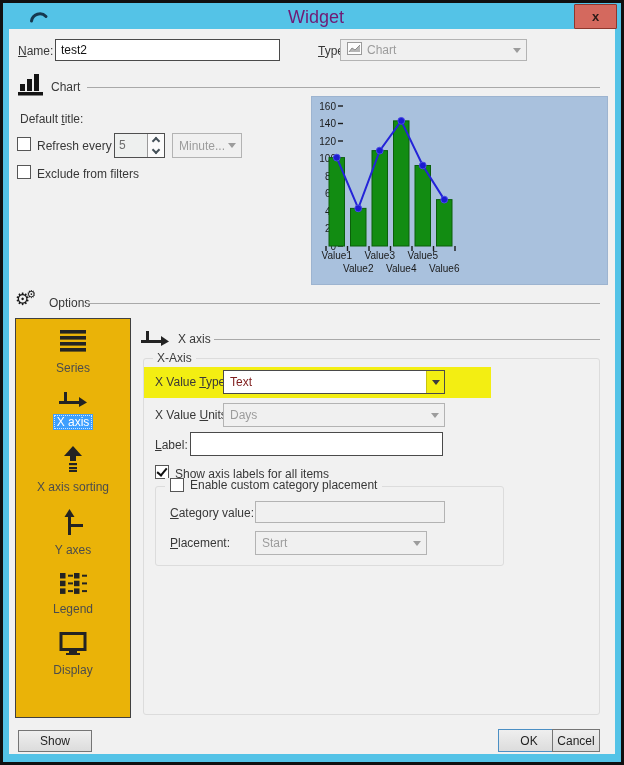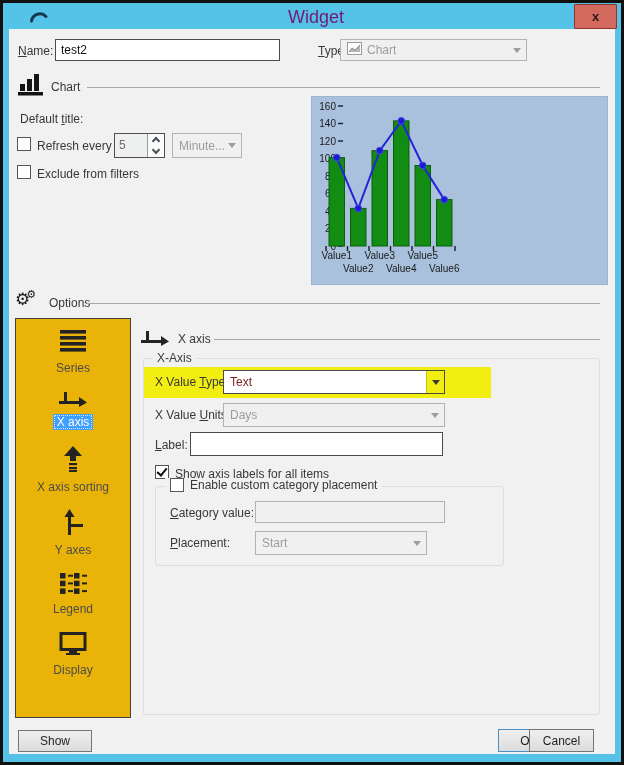--- a/index.html
+++ b/index.html
@@ -343,18 +343,18 @@
           <span class="tri"></span>
         </span>
     </div>
 
     <div class="btn" style="left:9px;top:701px;width:74px;height:22px;">
         <span>Show</span>
       </div>
     <div class="btn ok" style="left:489px;top:700px;width:62px;height:23px;">
         <span>OK</span>
       </div>
-    <div class="btn" style="left:520px;top:700px;width:65px;height:23px;">
+    <div class="btn" style="left:543px;top:700px;width:48px;height:23px;">
         <span>Cancel</span>
       </div>
 
   </div>
 </div>
 
 </body></html>

